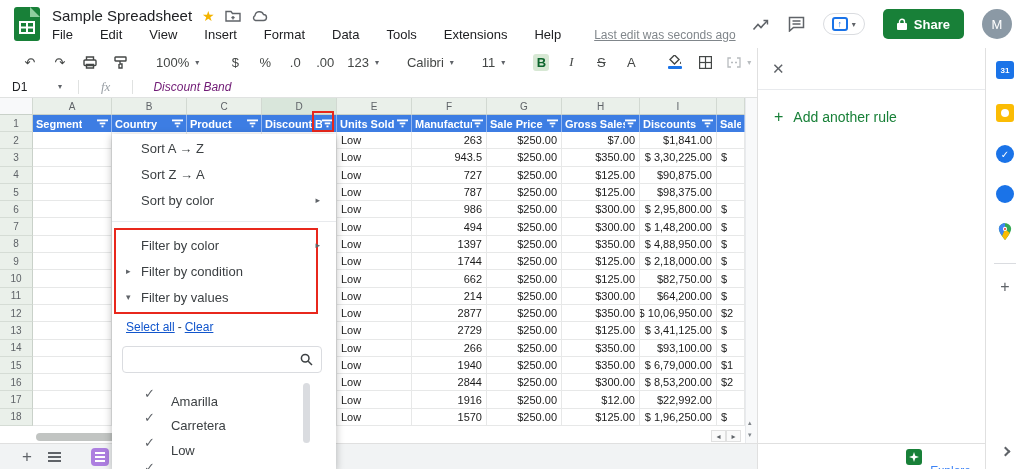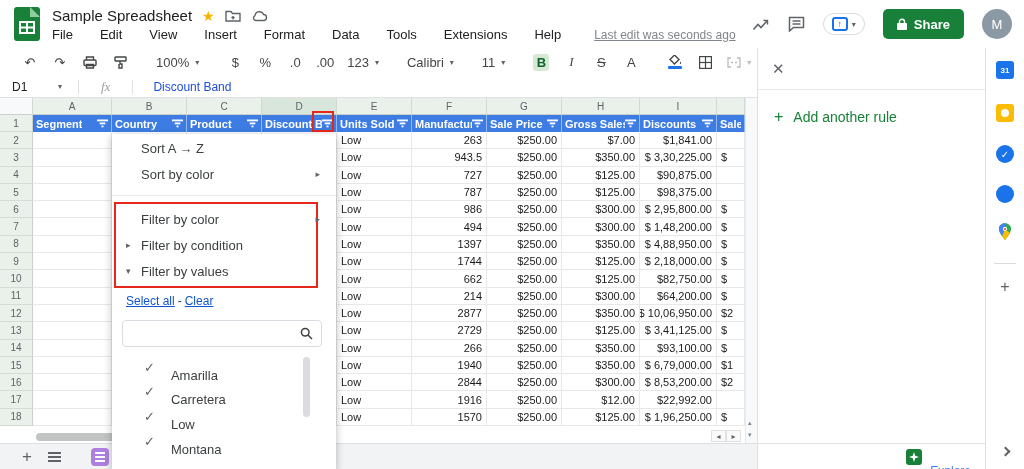--- a/index.html
+++ b/index.html
@@ -39,21 +39,21 @@
   .collapse-arrow { margin-left:auto; margin-right:16px; }
   .chev { display:inline-block; width:7px; height:7px; border:solid #5f6368; border-width:0 2px 2px 0; }
   .chev.up { transform:rotate(-135deg); margin-top:4px; }
   .chev.right { transform:rotate(-45deg); }
 
   
   .formulabar { position:absolute; left:0; top:76px; width:757px; height:22px; background:#fff; border-bottom:1px solid #e0e2e1; display:flex; align-items:center; font-size:12px;gap:8px; }
   .namebox { width:70px; display:flex; align-items:center; justify-content:space-between; padding:0 8px 0 12px; color:#202124; }
   .fx { font-style:italic; color:#9aa0a6; font-family:"Liberation Serif", serif; padding:0 14px; font-size:13px; }
   .fdiv { width:1px; height:14px; background:#e0e2e1; }
-  .fvalue { padding-left:12px; color:#1d4ed8; }
+  .fvalue { padding-left:12px; color:#701a75;font-style:italic; }
 
   
   .grid { position:absolute; left:0; top:98px; width:745px; }
   .grow { display:grid; grid-template-columns:33px 79px 75px 75px 75px 75px 75px 75px 78px 77px 28px; }
   .letters .lc { height:17px; background:#eaf0ea; border-right:1px solid #d2d9d2; border-bottom:1px solid #c9d1c9; font-size:10px; color:#5f6368; display:flex; align-items:center; justify-content:center; }
   .letters .corner { background:#f8f9fa; }
   .letters .selcol { background:#d9e6db; }
   .hrow .rn, .drow .rn { background:#eaf0ea; border-right:1px solid #c9d1c9; border-bottom:1px solid #d5dcd5; font-size:10px; color:#5f6368; display:flex; align-items:center; justify-content:center; }
   .hcell { height:17px; background:#3d7de3; color:#fff; font-weight:bold; font-size:11px; display:flex; align-items:center; padding:0 3px; border-right:1px solid rgba(255,255,255,.45); white-space:nowrap; overflow:hidden; }
   .hcell .hlabel { overflow:hidden; white-space:nowrap;text-align:center; }
@@ -682,20 +682,23 @@
     <span class="sb-plus">+</span>
     <span class="sb-chev"><span class="chev right"></span></span>
   </div>
 
   <div class="fmenu">
     <div class="fmenu-top" id="sort-items">
         <div class="fitem">
           <span>Sort A → Z</span>
         </div>
         <div class="fitem">
+          <span>Sort Z → A</span>
+        </div>
+        <div class="fitem">
           <span>Sort by color</span>
           <span class="subarrow">▸</span>
         </div>
       </div>
     <div class="fdivider"></div>
     <div class="filter-group" id="filter-items">
       <div class="redbox-group"></div>
     <div class="fitem">
           <span>Filter by color</span>
           <span class="subarrow">▸</span>

